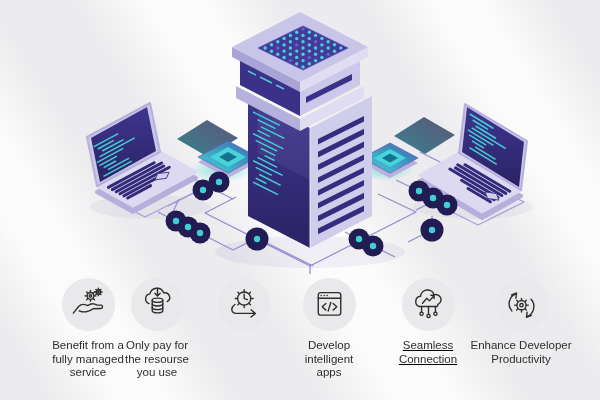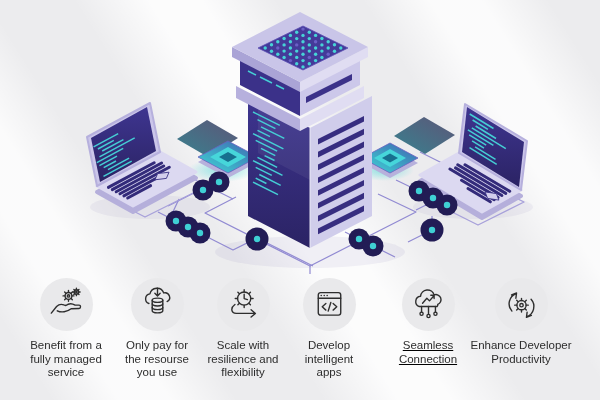--- a/index.html
+++ b/index.html
@@ -22,21 +22,21 @@
   .icon-circle{
     width:53px;height:53px;border-radius:50%;background:#e9e9eb;
     margin:0 auto;display:flex;align-items:center;justify-content:center;
   }
   .icon-circle svg{width:37px;height:37px;}
   .glyph{stroke:#2e2e2e;stroke-width:2.1;fill:none;stroke-linecap:round;stroke-linejoin:round;}
   .feature-label{
     margin-top:8px;font-size:11.5px;line-height:13.5px;color:#2d2d2d;
     font-weight:500;letter-spacing:0;
   }
-  .f1{left:20px;width:92px;}
+  .f1{left:42px;width:92px;}
   .f2{left:118px;width:78px;}
   .f3{left:197px;width:92px;}
   .f4{left:292px;width:74px;}
   .f5{left:382px;width:92px;text-decoration:underline;}
   .f6{left:456px;width:130px;text-align:center;}
 </style>
 </head>
 <body>
 
 <div class="stage">
@@ -329,21 +329,20 @@
       <div class="icon-circle">
         <svg viewBox="0 0 56 56">
             <g class="glyph">
           <circle cx="29" cy="19" r="10"></circle>
           <path d="M39 19H42.5M36.1 26.1L38.5 28.5M29 29V32.5M21.9 26.1L19.5 28.5M19 19H15.5M21.9 11.9L19.5 9.5M29 9V5.5M36.1 11.9L38.5 9.5"></path>
           <path d="M29,19 L29,12.5 M29,19 L34,20.5"></path>
           <path d="M15,28 C8,33 9,41 17,41.5 L45,41.5 M39.5,36 L46,41.5 L39.5,47"></path>
         </g>
           </svg>
       </div>
-      <div class="feature-label">Scale with resilience and flexibility</div>
     </div>
 
     <div class="feature f4">
       <div class="icon-circle">
         <svg viewBox="0 0 56 56">
             <g class="glyph">
           <rect x="11" y="10" width="34" height="34" rx="3.5"></rect>
           <path d="M11,18.5 H45"></path>
           <circle cx="15.5" cy="14.3" r="1.2" fill="#2e2e2e" stroke="none"></circle>
           <circle cx="20" cy="14.3" r="1.2" fill="#2e2e2e" stroke="none"></circle>

